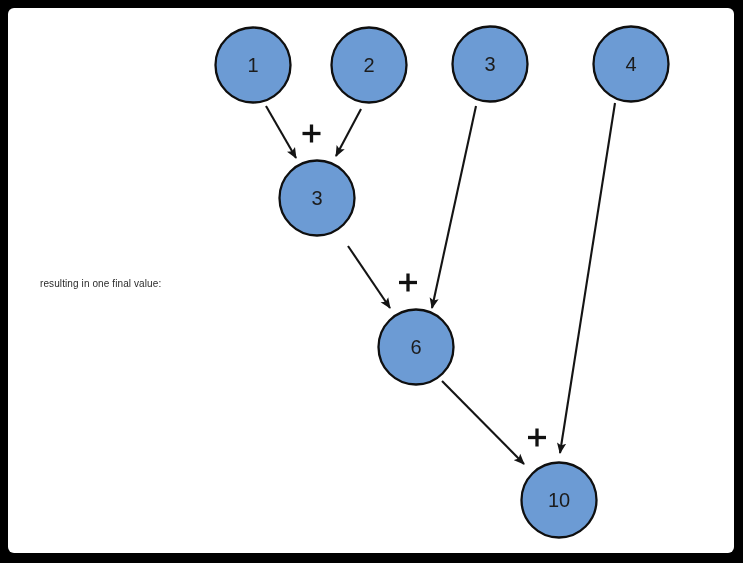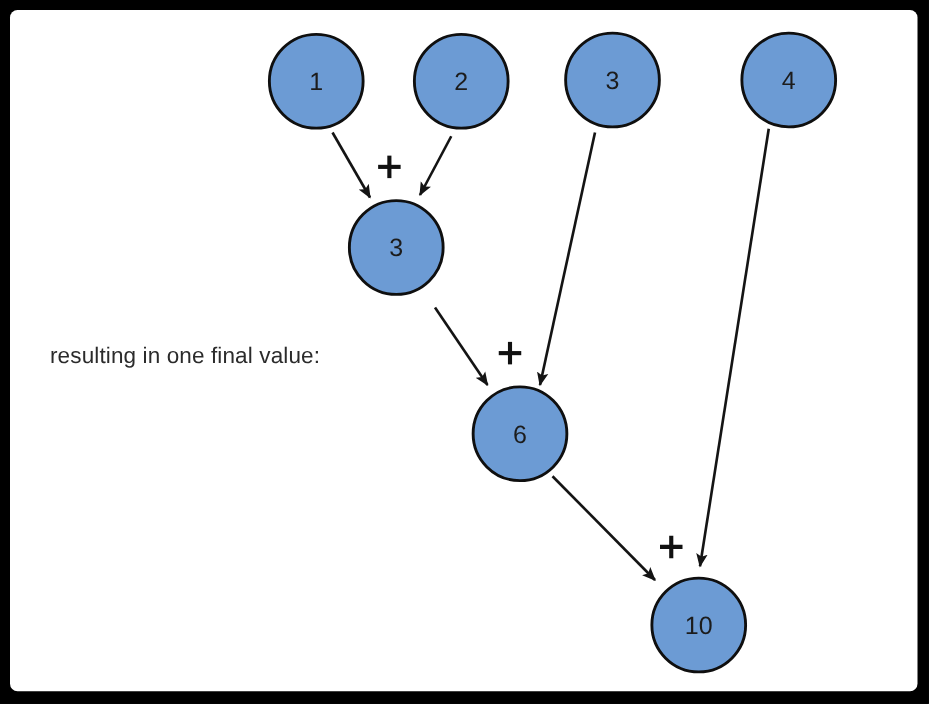--- a/index.html
+++ b/index.html
@@ -21,21 +21,21 @@
     position: absolute;
     left: 8px; top: 8px;
     width: 726px; height: 545px;
     background: #ffffff;
     border-radius: 6px;
   }
   .caption {
     position: absolute;
     left: 40px;
     top: 276px;
-    font-size: 18px;
+    font-size: 10px;
     line-height: 16px;
     color: #2b2b2b;
     letter-spacing: 0.1px;
     white-space: nowrap;
   }
   svg.diagram {
     position: absolute;
     left: 0; top: 0;
     width: 743px; height: 563px;
     display: block;

